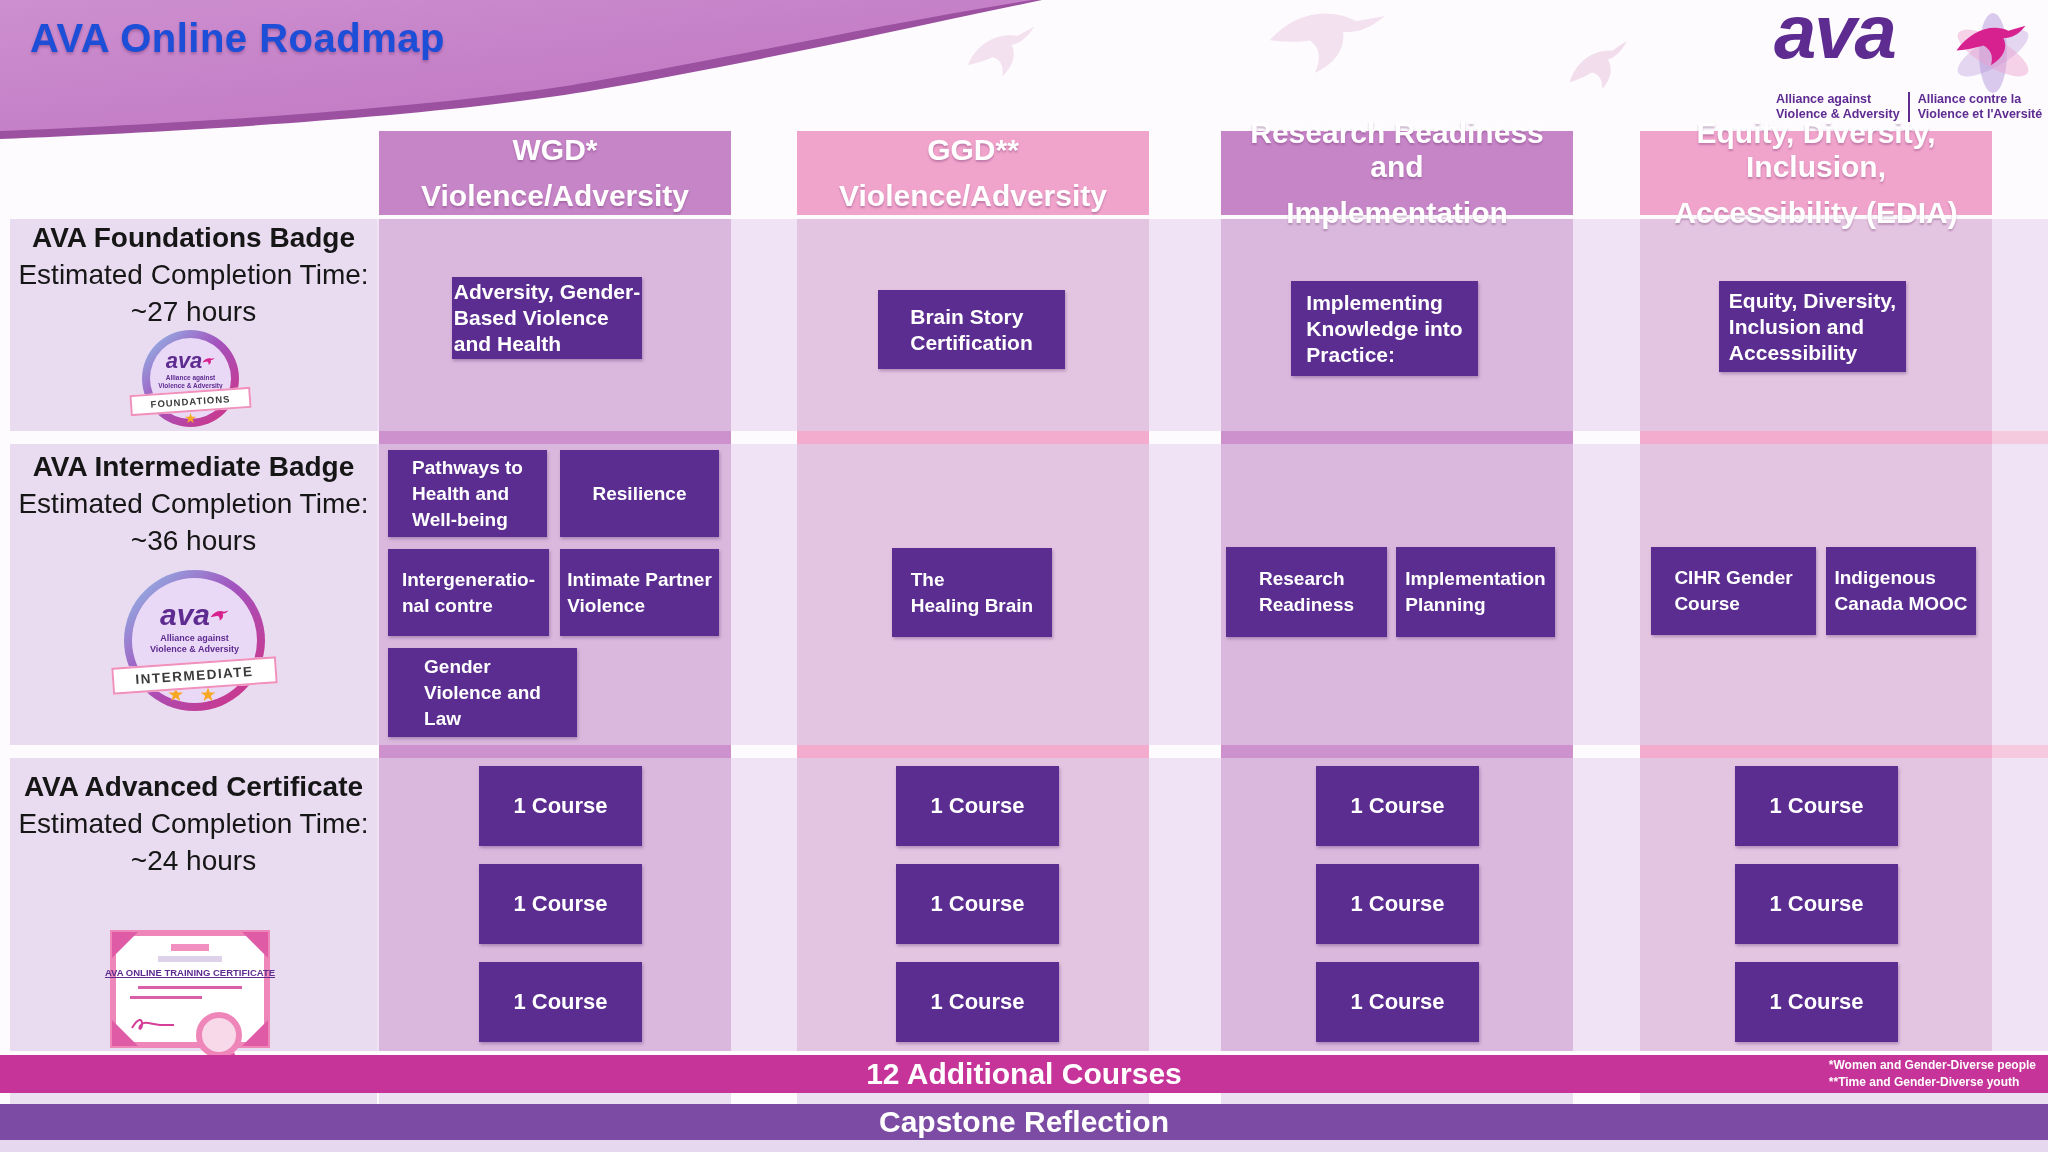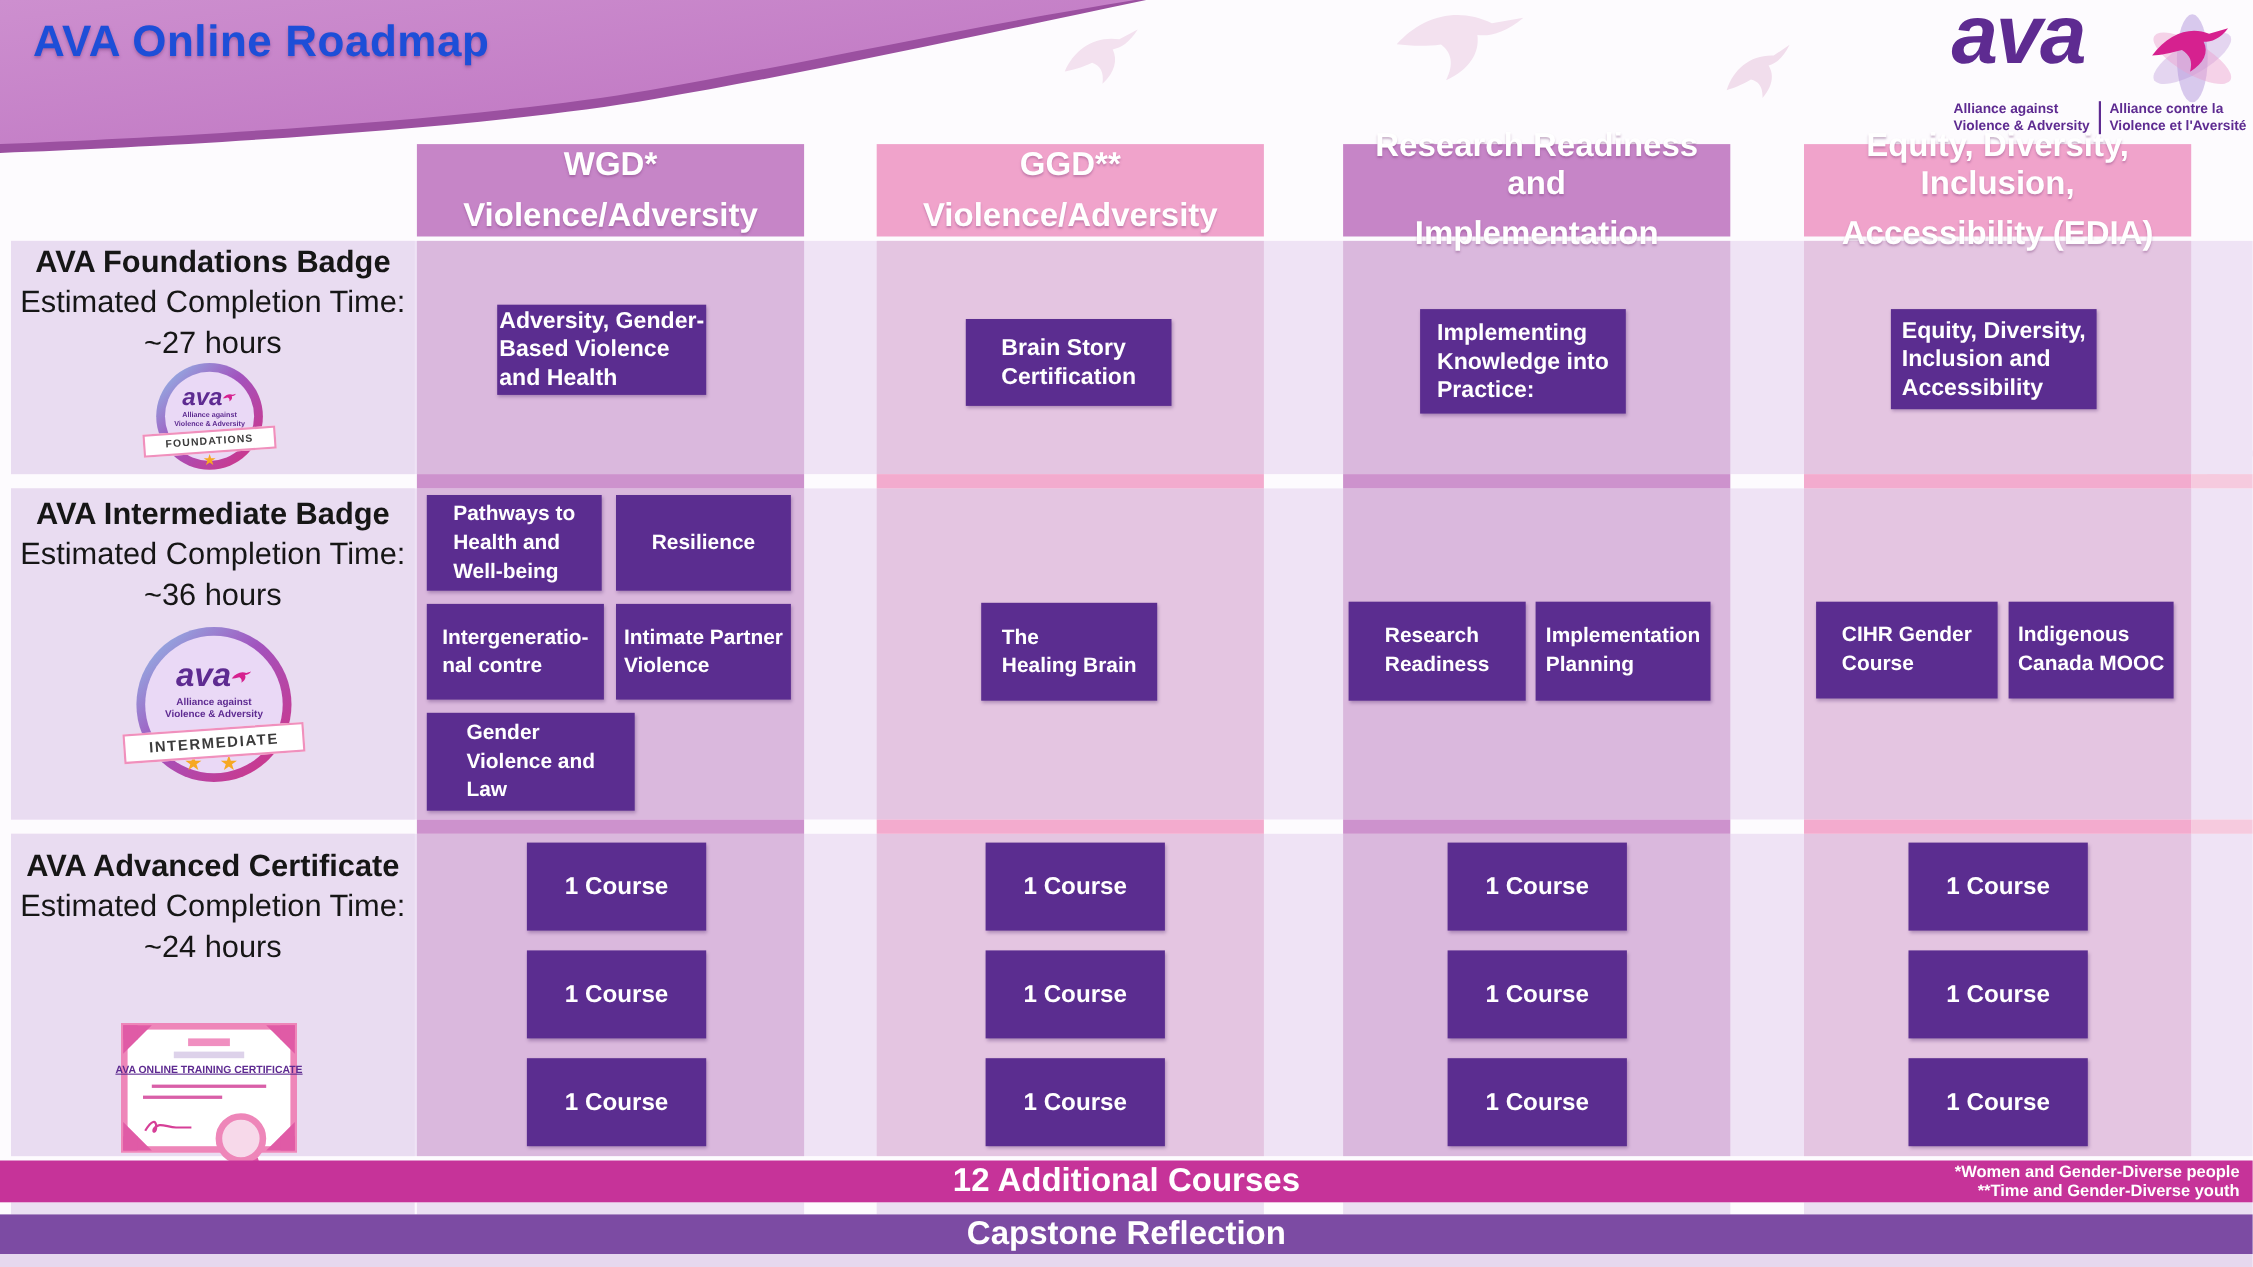--- a/index.html
+++ b/index.html
@@ -98,21 +98,21 @@
               background:#f7d9ea;border:6px solid #ee86b9;z-index:2}
   .cert .tail{position:absolute;width:14px;height:22px;background:#e05ba6;bottom:-34px;z-index:1}
   .cert .tail.t1{right:44px;transform:rotate(18deg)}
   .cert .tail.t2{right:26px;transform:rotate(-18deg)}
 
   
   .bar{position:absolute;left:0;width:2048px;z-index:6;color:#fff;font-weight:bold;display:flex;
        align-items:center;justify-content:center;font-size:30px}
   .bar.magenta{top:1055px;height:38px;background:#c63399}
   .bar.purple{top:1104px;height:36px;background:#7c4ba3}
-  .footnote{position:absolute;right:12px;top:2px;text-align:right;font-size:15px;line-height:17px;
+  .footnote{position:absolute;right:12px;top:2px;font-size:12px;line-height:17px;
             font-weight:600;color:#fff}
   .gapstrip{position:absolute;top:1093px;height:11px;background:#ebdff2;z-index:2}
   .bottomstrip{position:absolute;left:0;top:1140px;width:2048px;height:12px;background:#e6d8ee;z-index:2}
 </style>
 </head>
 <body>
 
 <svg class="birds" width="2048" height="1152">
   <defs>
     <path id="bird" d="M2,20 C12,6 28,0 44,6 L58,2 C50,10 44,12 38,12 C40,20 36,28 26,34 C29,26 27,21 22,18 C14,20 7,20 2,20 Z"></path>

